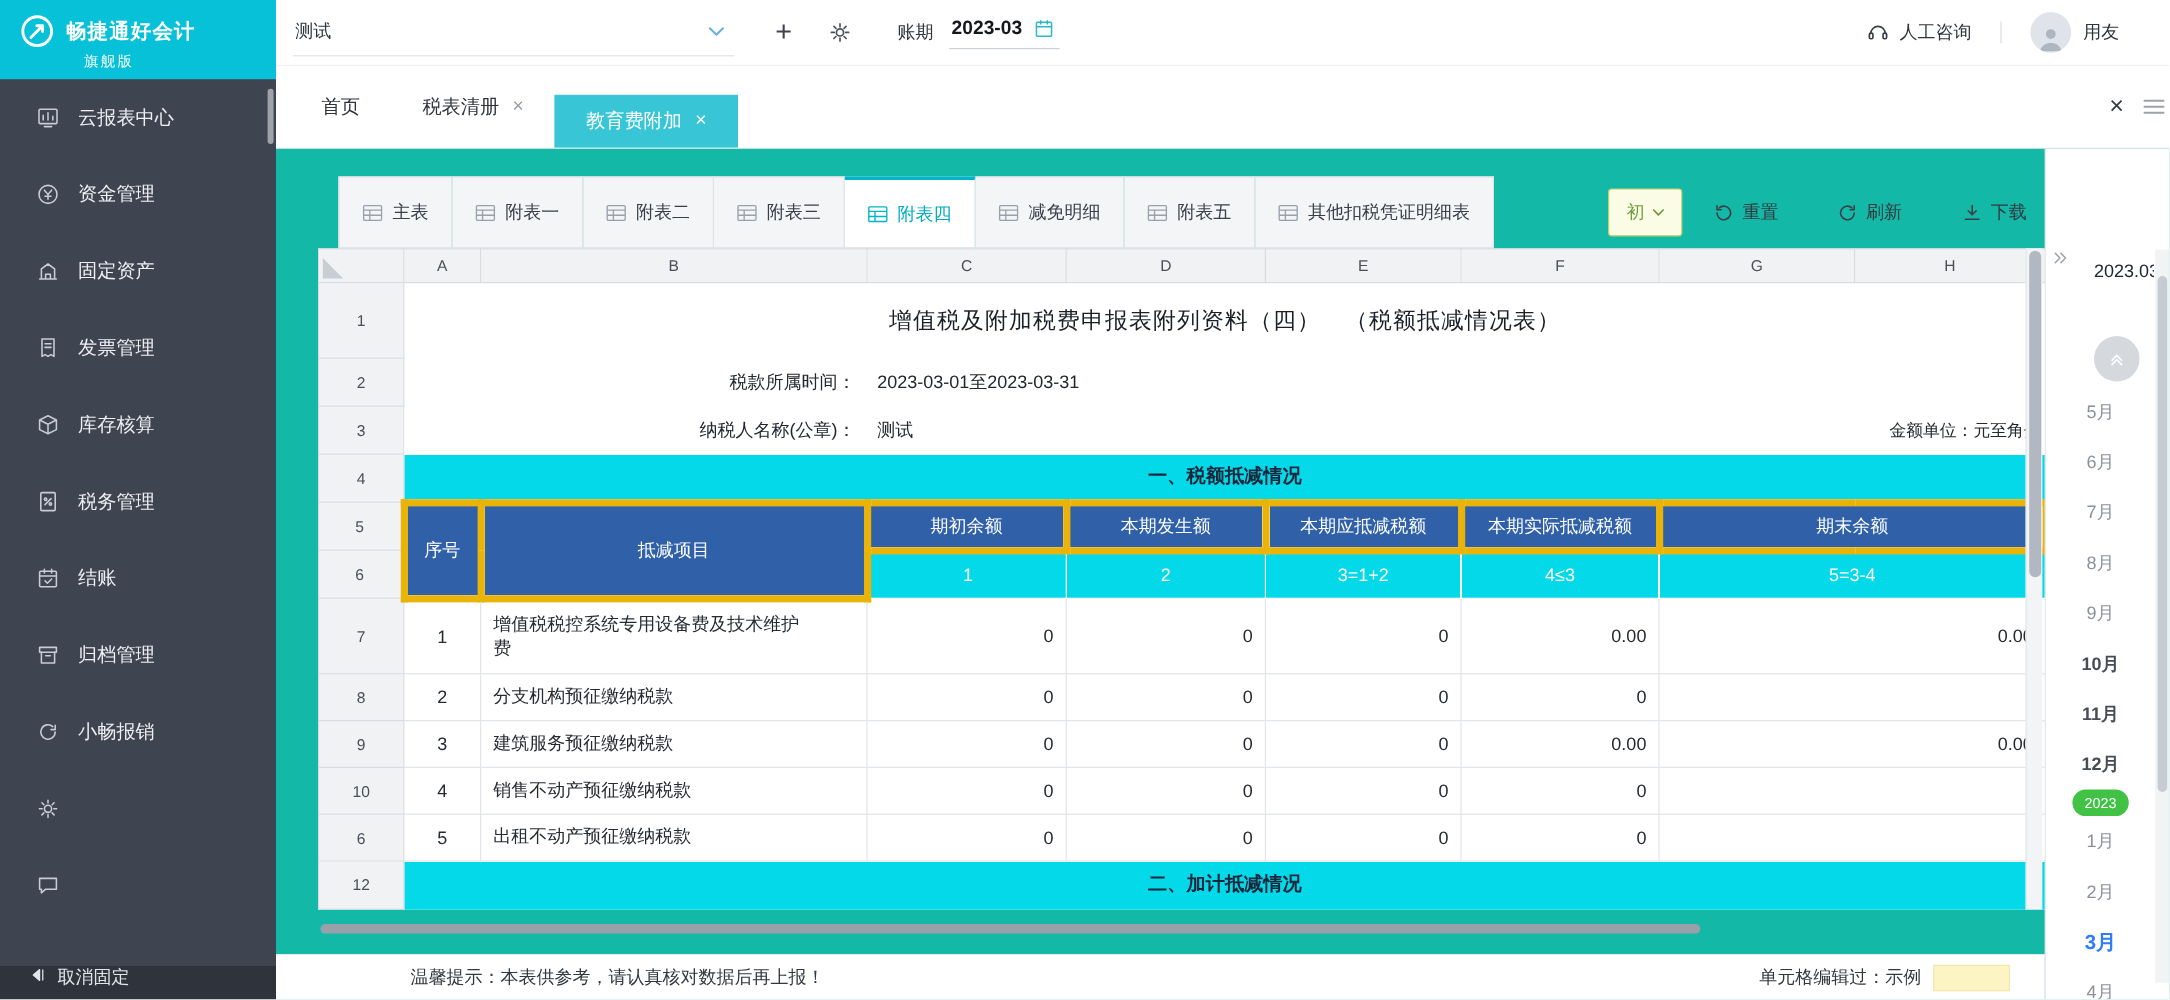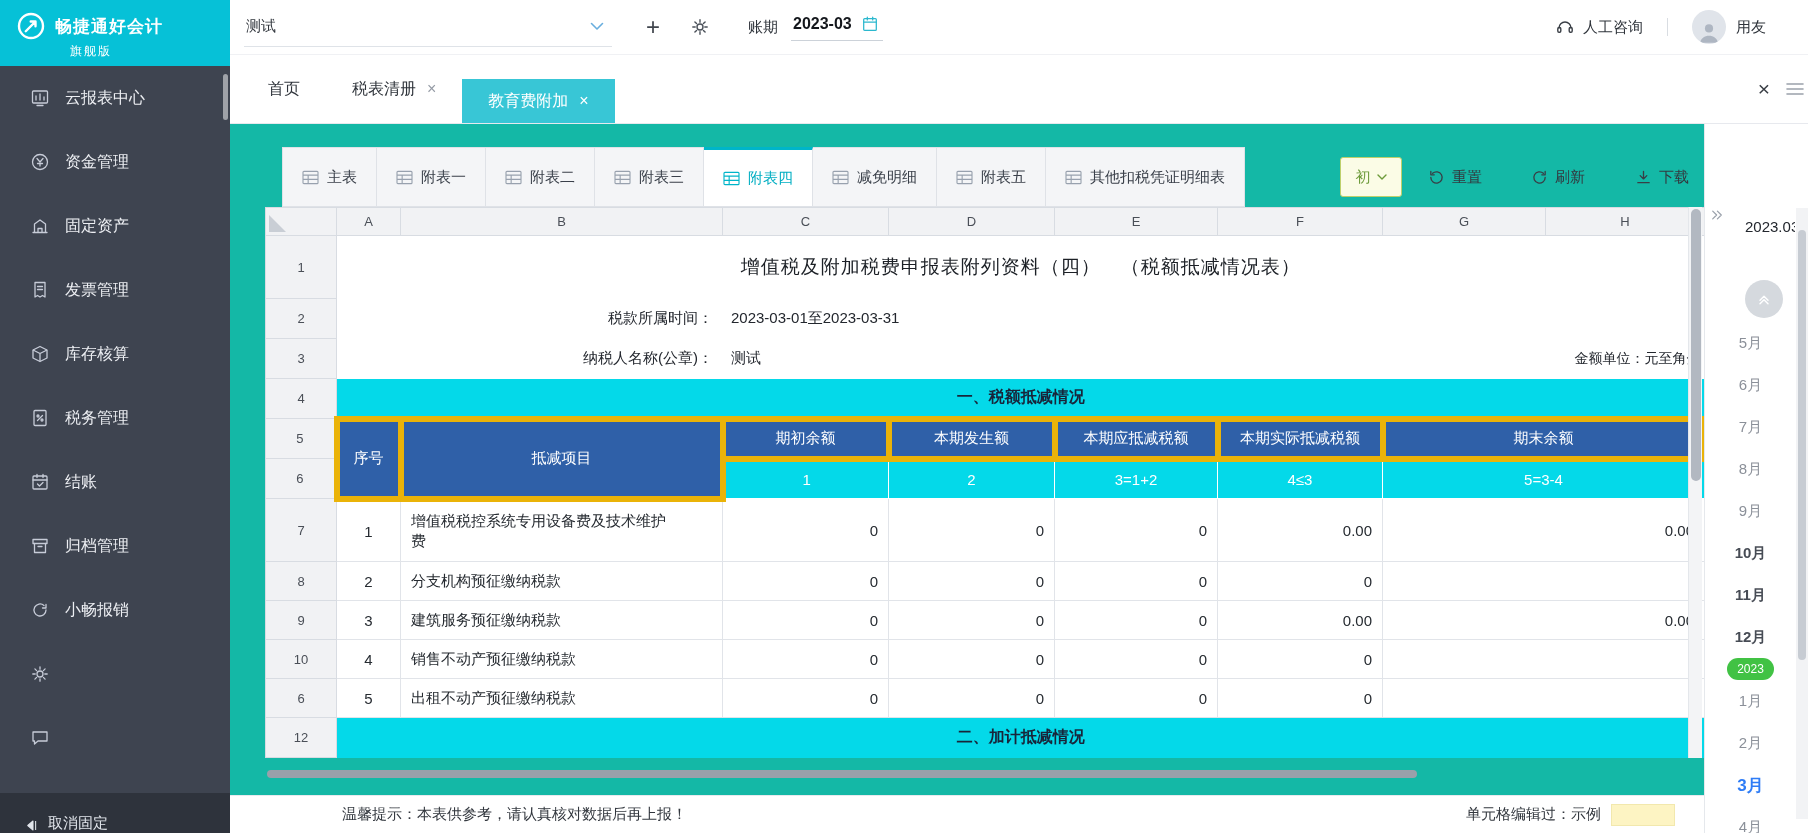--- a/index.html
+++ b/index.html
@@ -11,21 +11,21 @@
   
   .sidebar { position:absolute; left:0; top:0; width:230px; height:833px; background:#3e4450; }
   .logo-block { position:relative; height:66px; background:#06c1d7; color:#fff; padding:11px 0 0 16px; }
   .logo-row { display:flex; align-items:center; gap:9px; }
   .brand-name { font-size:17px; font-weight:bold; letter-spacing:1px; }
   .edition { position:absolute; left:70px; top:43px; font-size:12px; letter-spacing:2px; }
   .nav { position:absolute; top:66px; left:0; right:0; bottom:0; }
   .nav-item { height:64px; display:flex; align-items:center; padding-left:30px; gap:15px; color:#edeff3; font-size:16px; cursor:pointer; }
   .nav-item .ic { color:#c7ccd8; }
   .side-thumb { position:absolute; right:2px; top:74px; width:5px; height:46px; background:rgba(255,255,255,.5); border-radius:3px; }
-  .unpin { position:absolute; left:0; right:0; bottom:0; height:40px; background:#2e333c; display:flex; align-items:flex-end; padding-left:24px; gap:9px; color:#e2e6ec; font-size:15px; z-index:3; }
+  .unpin { position:absolute; left:0; right:0; bottom:0; height:28px; background:#2e333c; display:flex; align-items:flex-start; padding-left:24px; gap:9px; color:#e2e6ec; font-size:15px; z-index:3; }
 
   
   .topbar { position:absolute; left:230px; top:0; right:0; height:55px; background:#fff; display:flex; align-items:center; border-bottom:1px solid #f0f1f4; }
   .account-select { width:368px; margin-left:14px; height:40px; display:flex; align-items:center; justify-content:space-between; border-bottom:1px solid #dfe3e8; padding:0 8px 0 2px; font-size:15px; color:#2f343b; cursor:pointer; }
   .plus-btn { margin-left:34px; font-size:24px; color:#40454d; font-weight:300; cursor:pointer; }
   .gear-btn { margin-left:30px; color:#4a5059; cursor:pointer; }
   .period-label { margin-left:38px; font-size:15px; color:#2f343b; }
   .period-box { margin-left:13px; display:flex; align-items:center; gap:9px; border-bottom:1px solid #ccd2d9; padding:2px 4px 7px 2px; cursor:pointer; }
   .period-value { font-size:16px; font-weight:bold; color:#14171c; }
   .topbar-right { margin-left:auto; display:flex; align-items:center; padding-right:42px; }

